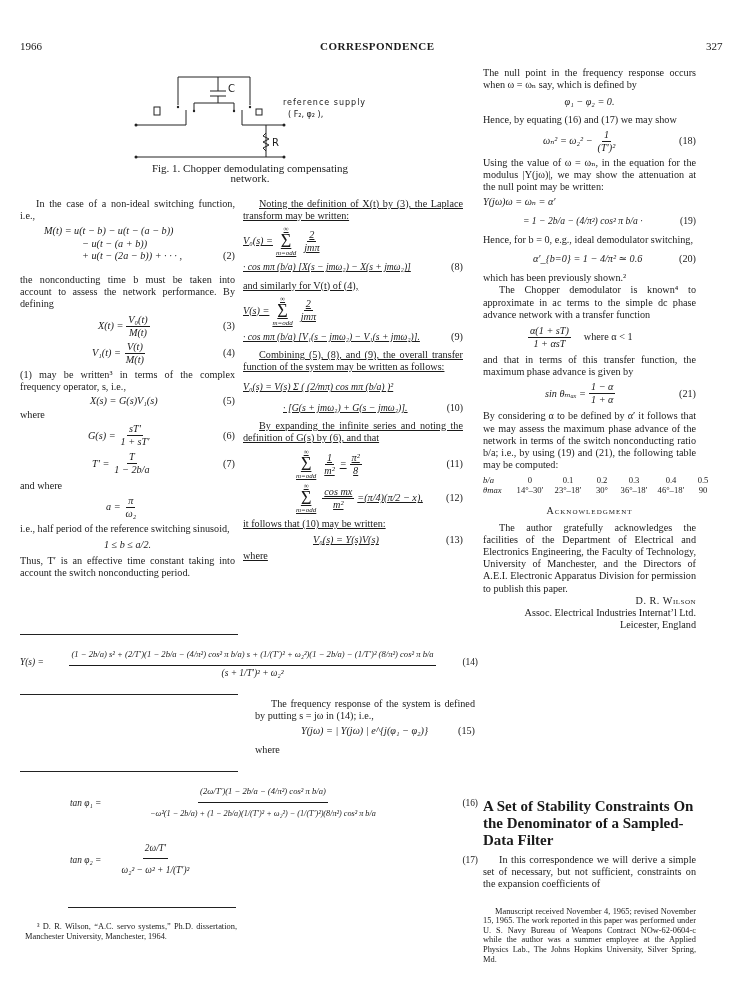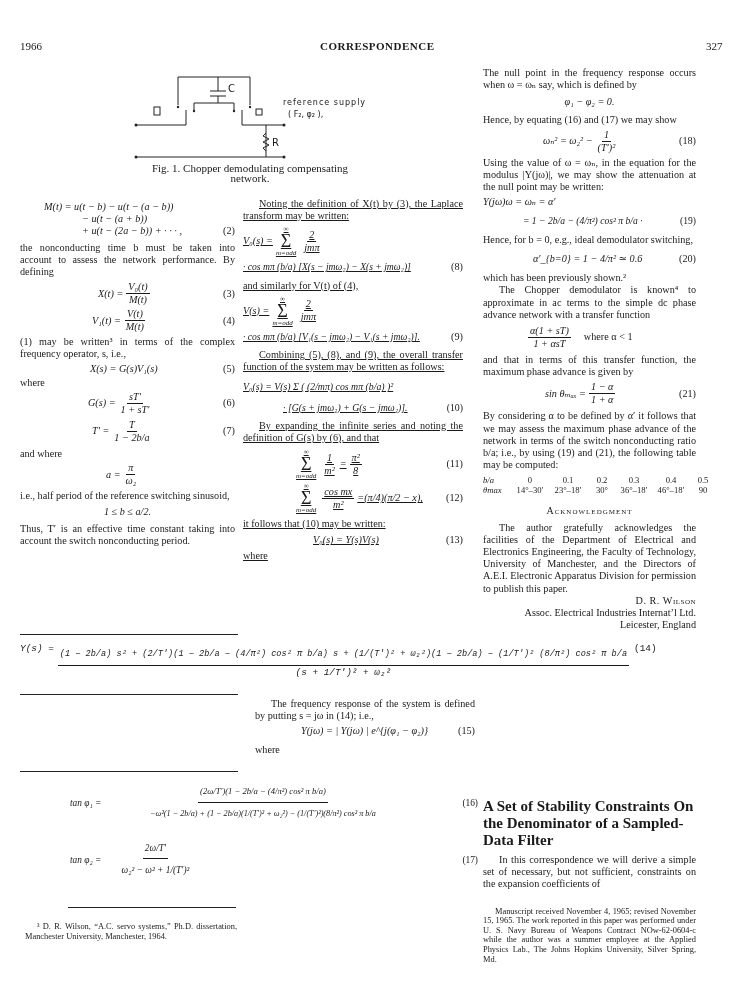--- a/index.html
+++ b/index.html
@@ -75,27 +75,28 @@
   <span class="abs" style="left:142px; top:72px; font-size:10px; font-family:'DejaVu Sans', sans-serif;">R</span>
   <span class="abs" style="left:153px; top:33px; font-size:8px; letter-spacing:1px; font-family:'DejaVu Sans', sans-serif; white-space:nowrap;">reference supply</span>
   <span class="abs" style="left:158px; top:45px; font-size:8px; font-family:'DejaVu Sans', sans-serif; white-space:nowrap;">( F₂, φ₂ ),</span>
 </div>
 <div class="abs fig-caption" style="left:130px; top:163px; width:240px;">
   <div>Fig. 1.   Chopper demodulating compensating</div>
   <div>network.</div>
 </div>
 
 <div class="col" style="left:20px; top:198px; width:215px;">
+  <p class="p ind">In the case of a non-ideal switching function, i.e.,</p>
   <div style="font-style:italic; margin:3px 0 0 24px; position:relative;">
     <div>M(t) = u(t − b) − u(t − (a − b))</div>
     <div style="padding-left:38px;">− u(t − (a + b))</div>
     <div style="padding-left:38px;">+ u(t − (2a − b)) + · · · ,</div>
     <span class="abs" style="right:0; bottom:0; font-style:normal;">(2)</span>
   </div>
-  <p class="p" style="margin-top:4px;">the nonconducting time b must be taken into account to assess the network performance. By defining</p>
+  <p class="p" style="margin-top:12px;">the nonconducting time b must be taken into account to assess the network performance. By defining</p>
   <div class="eq" style="margin:3px 0 0 78px;">
     <span>X(t) =</span>
     <span class="frac">
         <span class="n">V₀(t)</span>
         <span class="d">M(t)</span>
       </span>
     <span class="num">(3)</span>
   </div>
   <div class="eq" style="margin:2px 0 0 72px;">
     <span>V₁(t) =</span>
@@ -218,21 +219,21 @@
   <p class="p" style="margin-top:4px;">it follows that (10) may be written:</p>
   <div class="eq" style="margin:4px 0 0 70px;">
     <span>V₀(s) = Y(s)V(s)</span>
     <span class="num">(13)</span>
   </div>
   <p class="p" style="margin-top:3px;">where</p>
 </div>
 
 <div class="rule" style="left:20px; top:634px; width:218px;"></div>
 <div class="abs" style="left:20px; top:643px; width:458px; font-size:9.4px; font-style:italic;">
-  <div style="display:flex; font-family:Liberation Mono, monospace;">
+  <div style="display:flex; align-items:center;">
     <span style="white-space:nowrap;">Y(s) =</span>
     <span class="frac" style="flex:1; margin-left:4px;">
       <span class="n" style="white-space:nowrap; font-size:8.6px; line-height:22px;">(1 − 2b/a) s² + (2/T′)(1 − 2b/a − (4/π²) cos² π b/a) s + (1/(T′)² + ω₂²)(1 − 2b/a) − (1/T′)² (8/π²) cos² π b/a</span>
       <span class="d" style="line-height:14px;">(s + 1/T′)² + ω₂²</span>
     </span>
     <span style="font-style:normal; margin-left:2px;">(14)</span>
   </div>
 </div>
 <div class="rule" style="left:20px; top:694px; width:218px;"></div>
 

